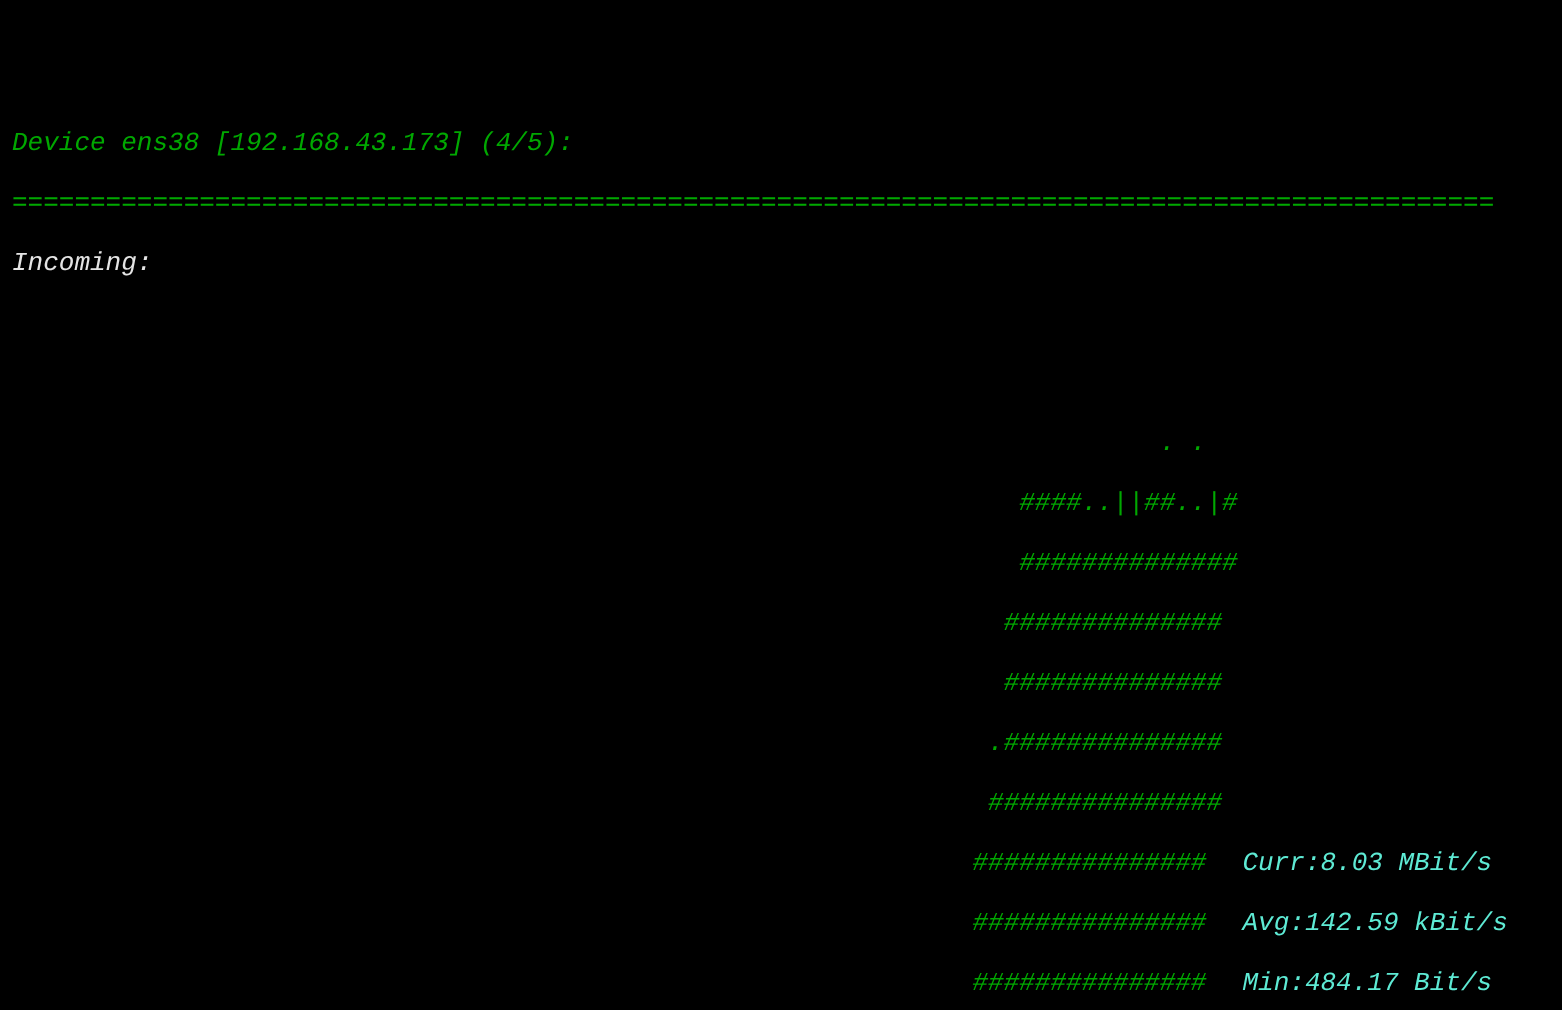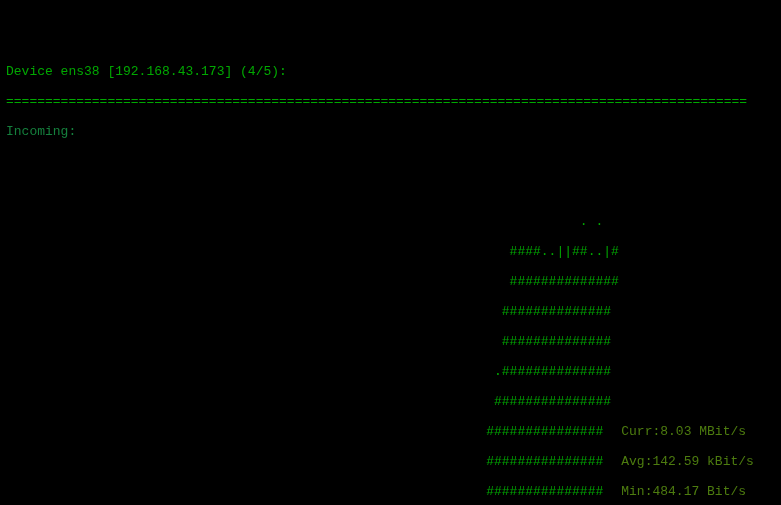--- a/index.html
+++ b/index.html
@@ -1,34 +1,34 @@
 <!DOCTYPE html>
 <html><head>
   <meta charset="utf-8">
   <style>
-    * { margin: 0; padding: 0; box-sizing: border-box; }
+    * { margin: 0; padding: 0; box-sizing: border-box; font-style: italic; }
     body {
       background: #000;
       color: #00a800;
       font-family: "Courier New", Courier, monospace;
       font-size: 13px;
       line-height: 15px;
       width: 781px;
       height: 505px;
       overflow: hidden;
       padding: 4px 6px;
       white-space: pre;
     }
     .header { color: #00a800; }
     .divider { color: #00a800; letter-spacing: 0; }
-    .section-label { color: #15803d; }
+    .section-label { color: #e5e5e5; }
     .graph-row { display: flex; }
     .graph-pad { display: inline-block; width: 410px; }
     .graph-bars { color: #00a800; display: inline-block; }
-    .stat { color: #4d7c0f; }
+    .stat { color: #5eead4; }
     .stat-row { display: flex; }
     .stat-gap { display: inline-block; width: 18px; }
   </style>
 </head>
 <body>
 
 
 
 <div class="header">Device ens38 [192.168.43.173] (4/5):</div>
 <div class="divider">===============================================================================================</div>

